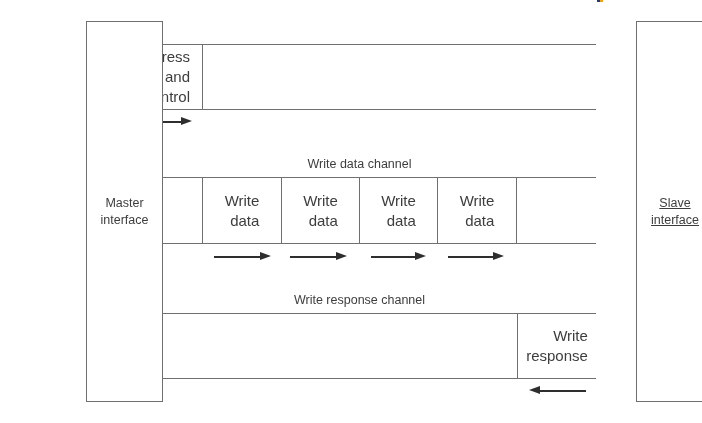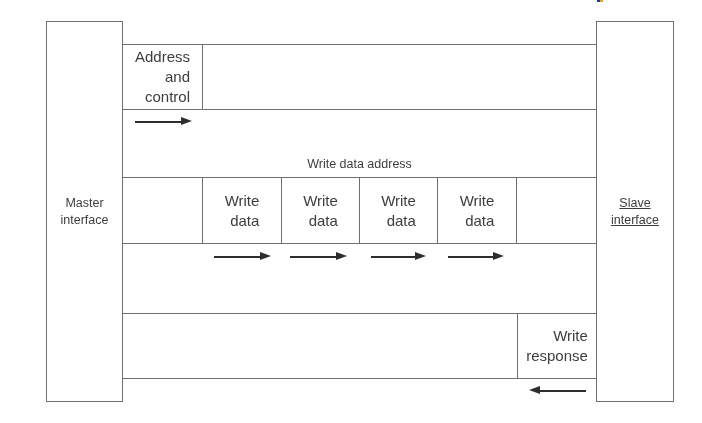--- a/index.html
+++ b/index.html
@@ -35,20 +35,21 @@
     border: 1.5px solid var(--border);
     background: var(--background);
     display: flex;
     align-items: center;
     justify-content: center;
     text-align: center;
     font-size: 12.5px;
     line-height: 1.32;
     white-space: pre-line;
     z-index: 3;
+    margin-left: 40px;
   }
   .iface.master { left: 46px;  width: 77px; }
   .iface.slave  { left: 596px; width: 78px; text-decoration: underline; }
 
   .chan-title {
     position: absolute;
     left: 123px;
     width: 473px;
     text-align: center;
     font-size: 12.5px;
@@ -113,21 +114,22 @@
 
   <div class="iface master">
     <span>Master
 interface</span>
   </div>
   <div class="iface slave">
     <span>Slave
 interface</span>
   </div>
 
-  <div class="chan-title" style="top:157px">Write data address</div>
+  <div class="chan-title" style="top:157px">Write data channel</div>
+  <div class="chan-title" style="top:293px">Write response channel</div>
 
   <div class="band" style="top:44px; height:66px">
     <div class="cell rb" style="left:0; width:80px">
       <span>Address
 and
 control</span>
     </div>
   </div>
 
   <div class="band" style="top:177px; height:67px">

